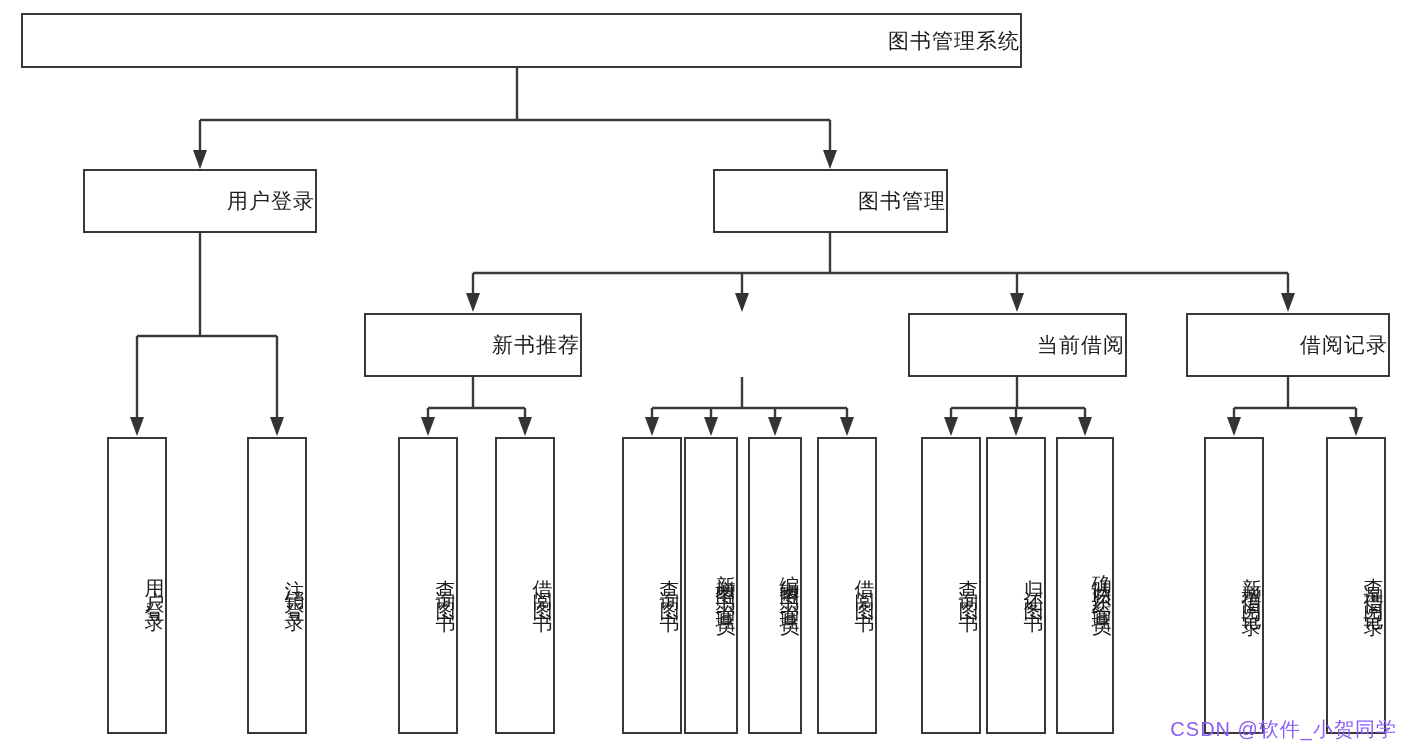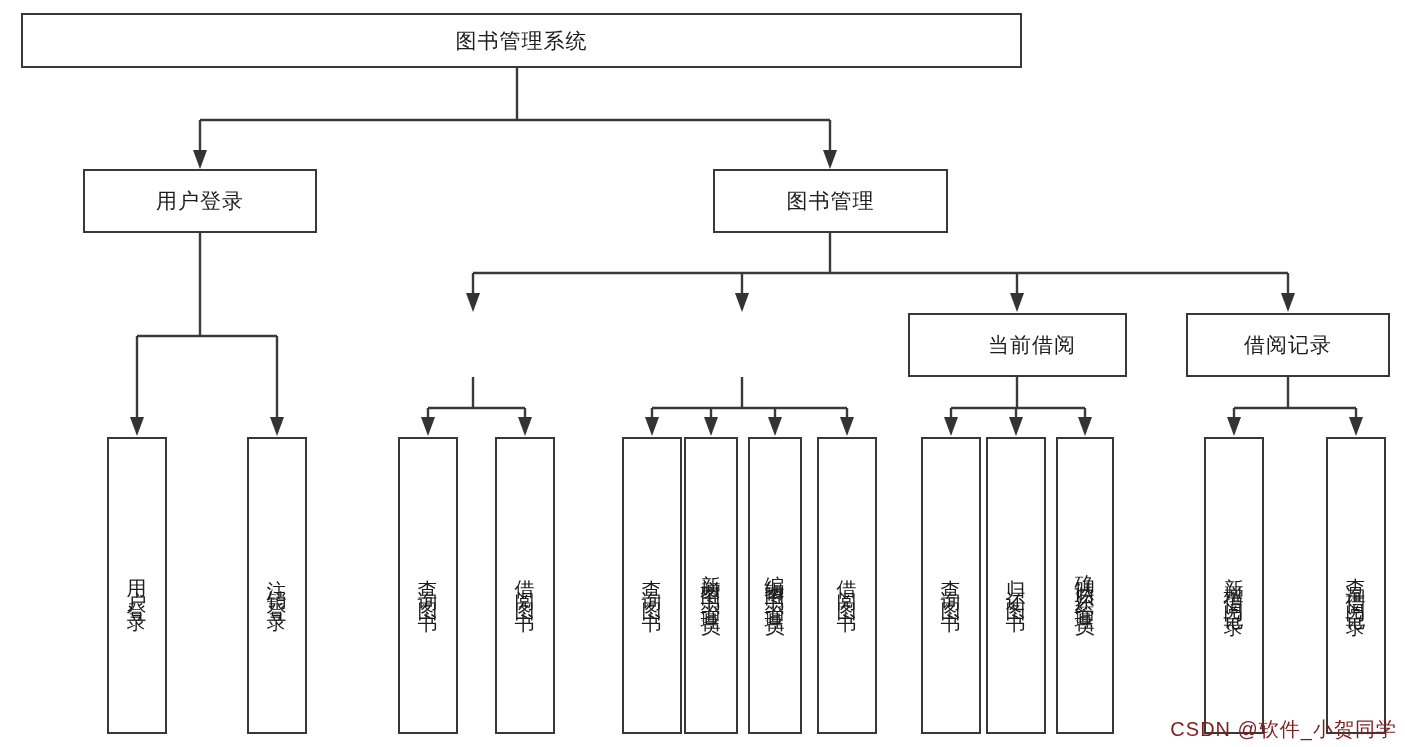--- a/index.html
+++ b/index.html
@@ -14,42 +14,42 @@
     position:absolute;left:0;top:0;width:1405px;height:747px;
     pointer-events:none;
   }
   .connector-layer path{stroke:#3a3a3a;stroke-width:2.4;fill:none;}
   .connector-layer polygon{fill:#333333;stroke:none;}
   .box{
     position:absolute;
     box-sizing:border-box;
     background:#ffffff;
     border:2.6px solid #383838;
-    display:flex;align-items:center;justify-content:center;
+    display:flex;align-items:center;justify-content:flex-end;
     color:#1c1c1c;
     z-index:2;
   }
   .hlabel{
     font-size:21px;
     letter-spacing:1px;
     white-space:nowrap;
   }
   .vlabel{
     writing-mode:vertical-rl;
     text-orientation:mixed;
     font-size:20px;
     letter-spacing:11px;
     line-height:1;
     white-space:nowrap;
   }
   .watermark{
     position:absolute;
     right:8px;bottom:4px;
     font-size:20px;
-    color:#7f1d1d;
+    color:#8b5cf6;
     letter-spacing:1px;
     z-index:5;
     white-space:nowrap;
   }
 </style>
 </head>
 <body>
 
 <div class="canvas">
 
@@ -107,20 +107,23 @@
     <span class="hlabel">图书管理系统</span>
   </div>
 
   <div class="box" style="left:83px;top:169px;width:234px;height:64px;">
     <span class="hlabel">用户登录</span>
   </div>
   <div class="box" style="left:713px;top:169px;width:235px;height:64px;">
     <span class="hlabel">图书管理</span>
   </div>
 
+  <div class="box" style="left:364px;top:313px;width:218px;height:64px;">
+    <span class="hlabel">新书推荐</span>
+  </div>
   <div class="box" style="left:908px;top:313px;width:219px;height:64px;padding-left:29px;">
     <span class="hlabel">当前借阅</span>
   </div>
   <div class="box" style="left:1186px;top:313px;width:204px;height:64px;">
     <span class="hlabel">借阅记录</span>
   </div>
 
   <div class="box" style="left:107px;top:437px;width:60px;height:297px;">
     <span class="vlabel">用户登录</span>
   </div>

